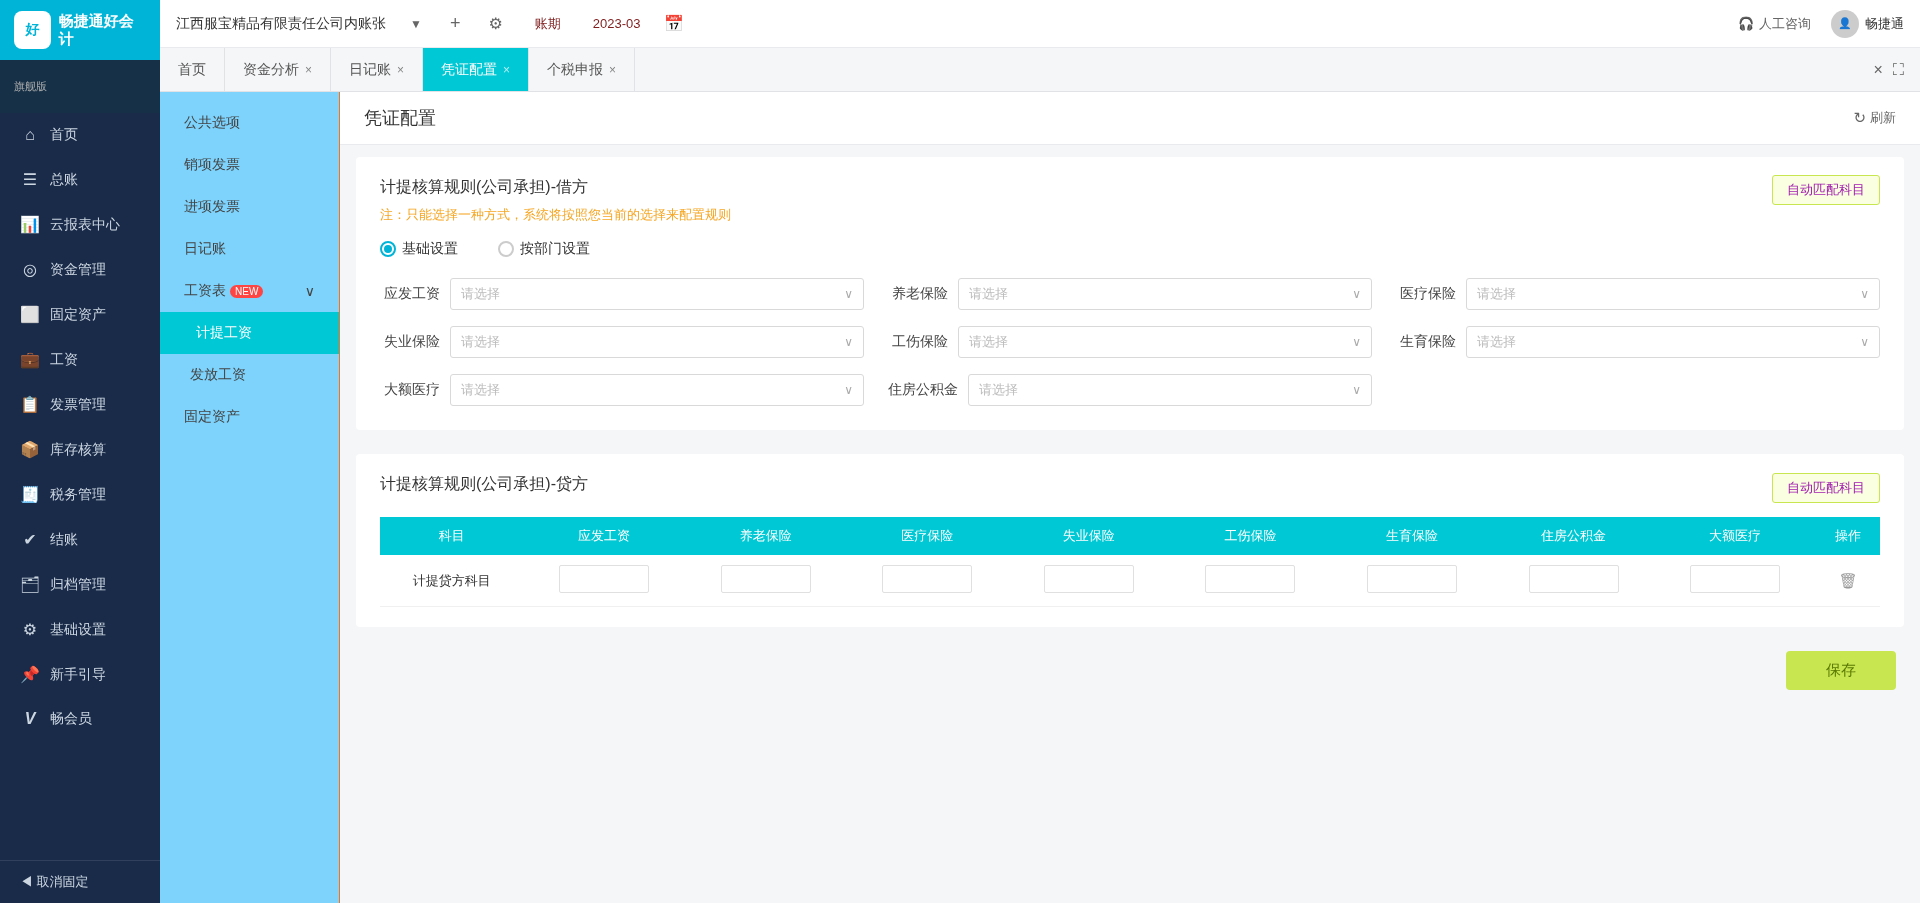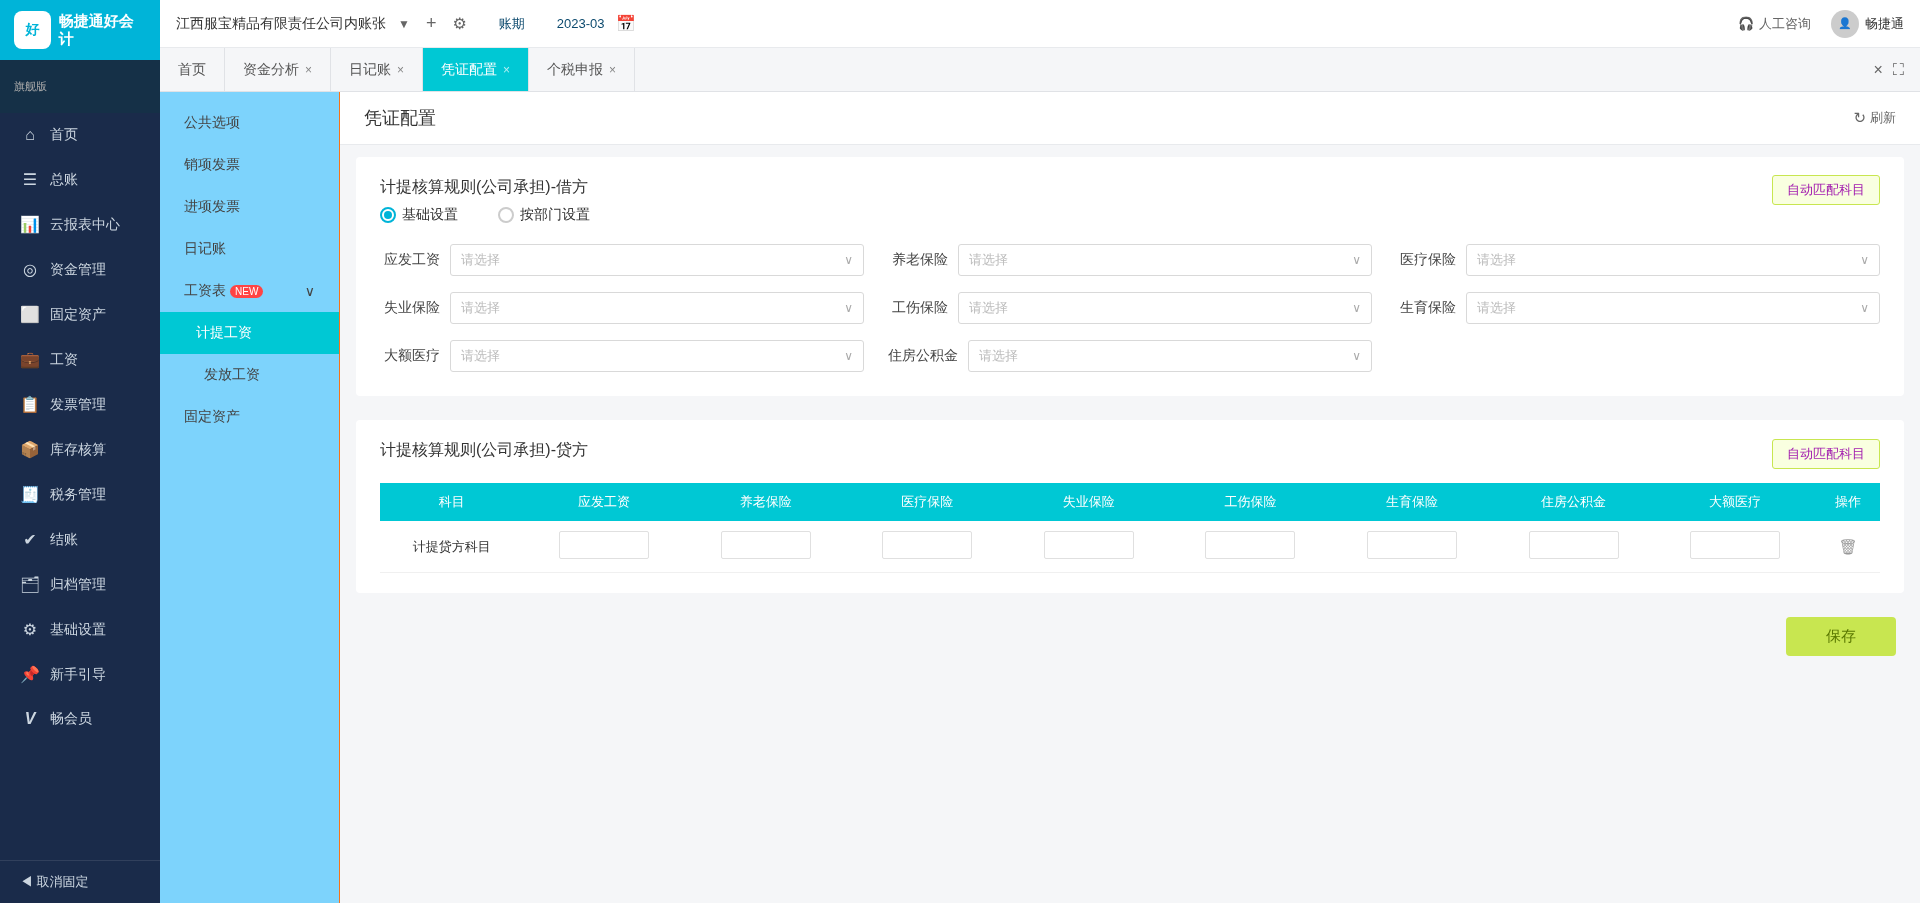--- a/index.html
+++ b/index.html
@@ -68,27 +68,27 @@
     }
 
     
     .topbar {
       height: 48px;
       background: #fff;
       border-bottom: 1px solid #e8eaed;
       display: flex;
       align-items: center;
       padding: 12px 16px;
-      gap: 12px;
+      gap: 24px;
     }
     .company-name { font-size: 14px; color: #333; }
     .topbar-dropdown { color: #666; font-size: 12px; cursor: pointer; }
     .topbar-add { color: #666; font-size: 18px; cursor: pointer; padding: 0 4px; }
     .topbar-gear { color: #666; font-size: 16px; cursor: pointer; }
-    .topbar-period { font-size: 13px; color: #0c4a6e; margin-left: 20px; }
+    .topbar-period { font-size: 13px; color: #7f1d1d; margin-left: 8px; }
     .topbar-cal { color: #00b4d8; font-size: 16px; cursor: pointer; }
     .topbar-right { margin-left: auto; display: flex; align-items: center; gap: 20px; }
     .topbar-service { display: flex; align-items: center; gap: 4px; color: #666; font-size: 13px; cursor: pointer; }
     .topbar-user { display: flex; align-items: center; gap: 6px; color: #333; font-size: 13px; cursor: pointer; }
     .user-avatar { width: 28px; height: 28px; border-radius: 50%; background: #ccc; display: flex; align-items: center; justify-content: center; font-size: 11px; color: #fff; }
 
     
     .tabbar {
       height: 44px;
       background: #f5f6f8;
@@ -415,37 +415,38 @@
     <div class="left-nav">
       <div class="left-nav-item">公共选项</div>
       <div class="left-nav-item">销项发票</div>
       <div class="left-nav-item">进项发票</div>
       <div class="left-nav-item">日记账</div>
       <div class="left-nav-group">
         <span>工资表<span class="new-badge">NEW</span></span>
         <span>∨</span>
       </div>
       <div class="left-nav-item active" style="padding-left: 36px;">计提工资</div>
-      <div class="left-nav-item" style="padding-left: 44px;">发放工资</div>
+      <div class="left-nav-item" style="padding-left: 30px;">发放工资</div>
       <div class="left-nav-item">固定资产</div>
     </div>
 
     <div class="content-area">
       <div class="page-header">
         <h2 class="page-title">凭证配置</h2>
         <div class="refresh-btn">
           <span style="font-size:15px;">↻</span>
           <span>刷新</span>
         </div>
       </div>
 
       <div class="section-card">
         <div style="display:flex; justify-content:space-between; align-items:flex-start;gap:40px;">
           <div style="flex:1;">
             <div class="section-title">计提核算规则(公司承担)-借方</div>
+            <div class="section-note">注：只能选择一种方式，系统将按照您当前的选择来配置规则</div>
           </div>
           <button class="auto-match-btn">自动匹配科目</button>
         </div>
 
         <div class="radio-group">
           <div class="radio-item">
             <div class="radio-circle selected">
               <div class="radio-dot"></div>
             </div>
             <span>基础设置</span>

